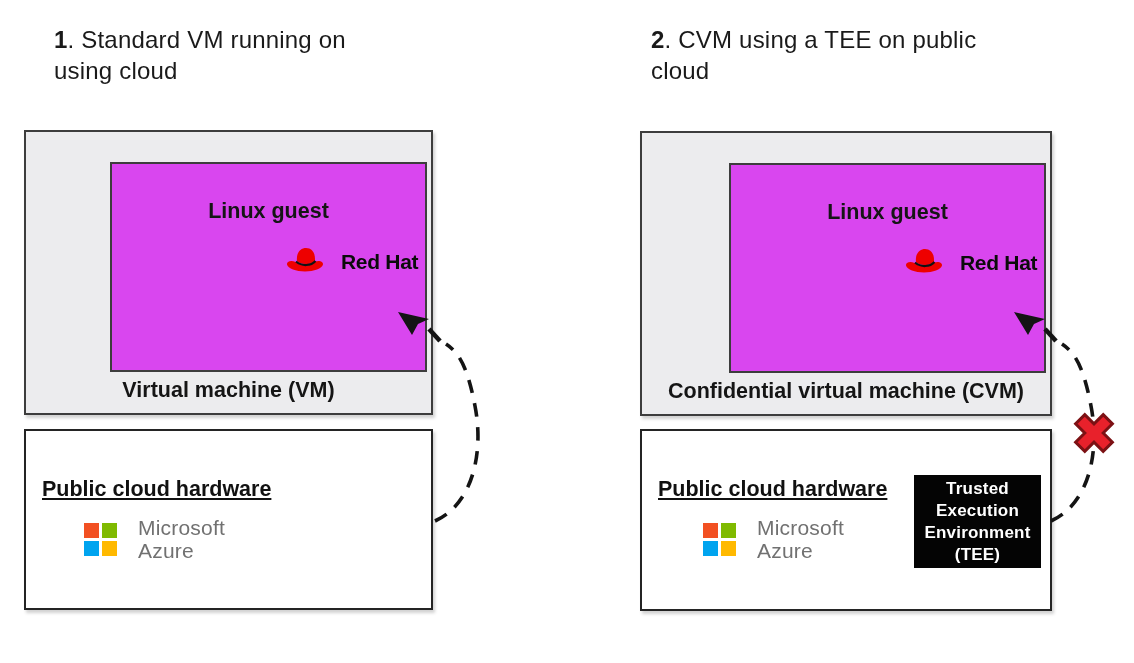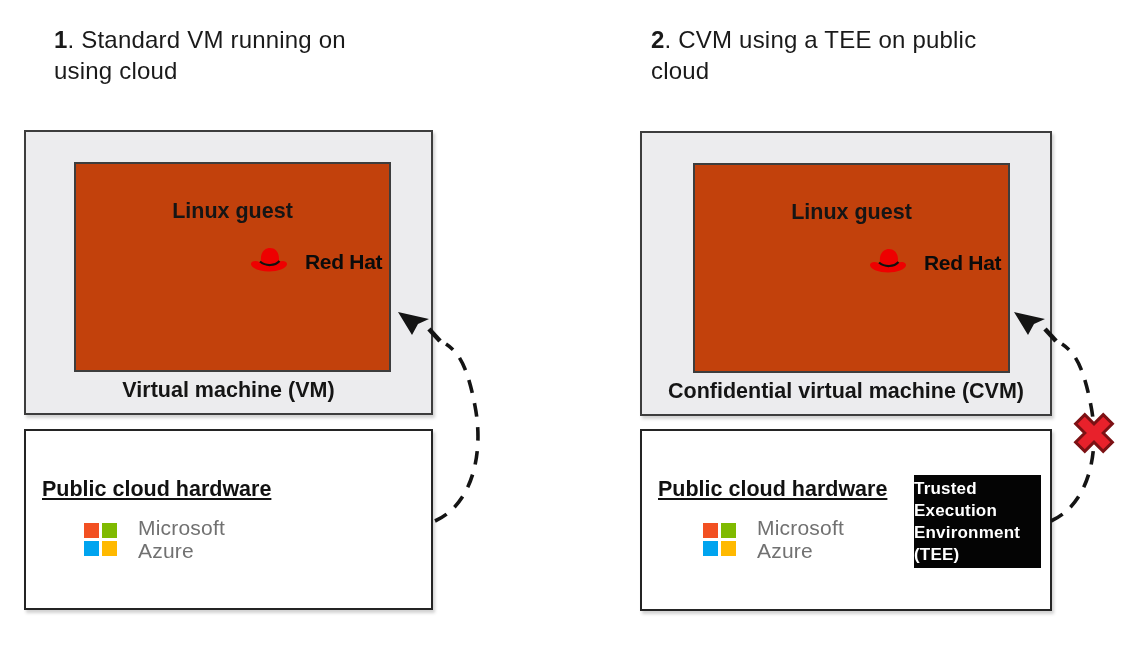--- a/index.html
+++ b/index.html
@@ -7,21 +7,21 @@
     position:relative;width:1134px;height:663px;background:#ffffff;
     font-family:"Liberation Sans","DejaVu Sans",sans-serif;color:#111;overflow:hidden;
   }
   .title{position:absolute;font-size:24px;line-height:31px;color:#1a1a1a;letter-spacing:0.2px;}
   .title .num{font-weight:bold;}
   .vm-box{
     position:absolute;background:#ececee;border:2px solid #3d3d3d;
     box-shadow:2px 3px 3px rgba(0,0,0,0.18);box-sizing:border-box;
   }
   .guest-box{
-    position:absolute;background:#c2410c;border:2px solid #3d3d3d;box-sizing:border-box;
+    position:absolute;background:#d946ef;border:2px solid #3d3d3d;box-sizing:border-box;margin-left:36px;
   }
   .guest-label{
     position:absolute;left:0;right:0;top:35px;text-align:center;
     font-weight:bold;font-size:21.5px;color:#151515;
   }
   .rh-logo{position:absolute;display:flex;align-items:flex-end;gap:17px;}
   .rh-text{font-weight:bold;font-size:21px;letter-spacing:-0.3px;color:#0b0b0b;white-space:nowrap;}
   .vm-label{
     position:absolute;left:0;right:0;top:246px;text-align:center;
     font-weight:bold;font-size:21.5px;color:#151515;
@@ -34,21 +34,21 @@
   .ms-logo{position:absolute;display:flex;align-items:center;gap:21px;}
   .ms-squares{display:grid;grid-template-columns:15px 15px;grid-template-rows:15px 15px;gap:3px;}
   .sq{display:block;width:15px;height:15px;}
   .sq-red{background:#f25022;}
   .sq-green{background:#7fba00;}
   .sq-blue{background:#00a4ef;}
   .sq-yellow{background:#ffb900;}
   .ms-text{font-size:21px;line-height:22.5px;color:#717171;letter-spacing:0.2px;}
   .tee-box{
     position:absolute;background:#040404;color:#ffffff;display:flex;flex-direction:column;
-    justify-content:center;text-align:left;font-weight:bold;font-size:17px;line-height:22px;
+    justify-content:center;text-align:center;font-weight:bold;font-size:17px;line-height:22px;
     letter-spacing:0.2px;box-sizing:border-box;
   }
   .overlay{position:absolute;left:0;top:0;pointer-events:none;}
   .dash{fill:none;stroke:#141414;stroke-width:3.6;stroke-dasharray:13.5 10.5;}
   .tail{stroke:#141414;stroke-width:4.6;}
   .head{fill:#141414;stroke:none;}
 </style>
 </head>
 <body>
 

